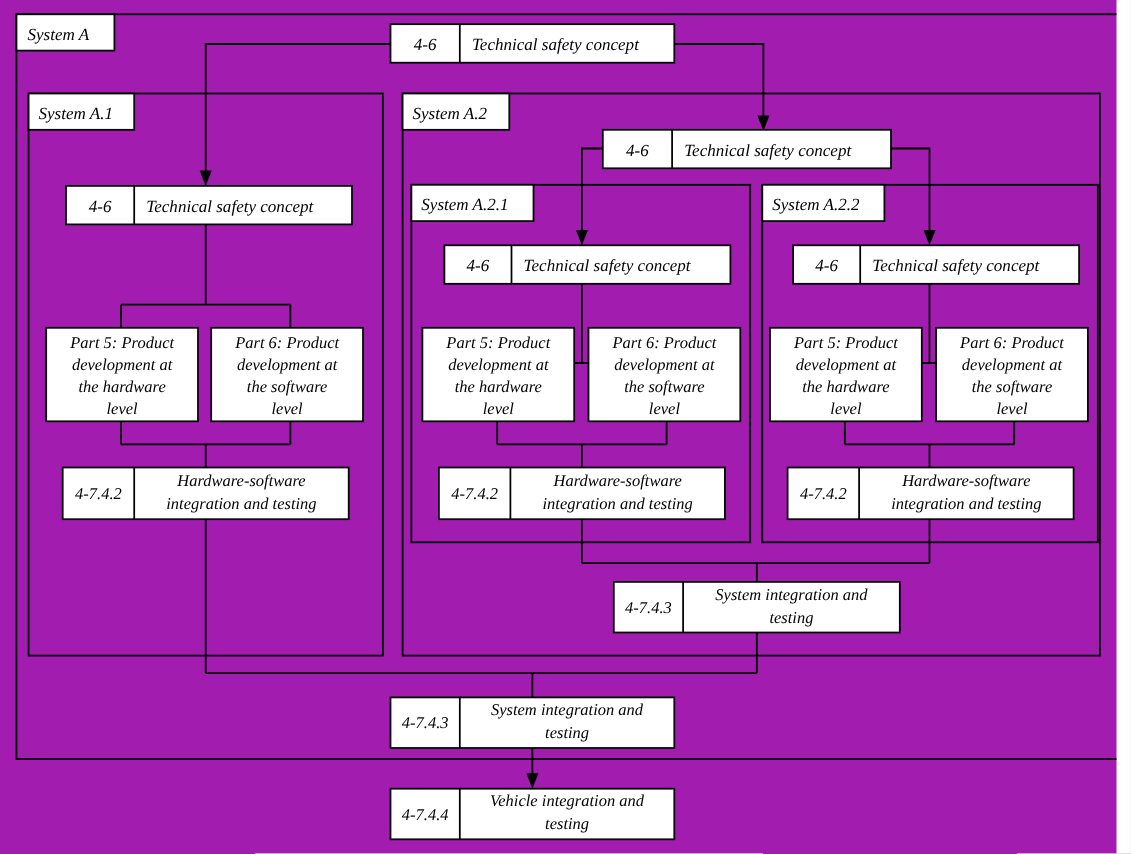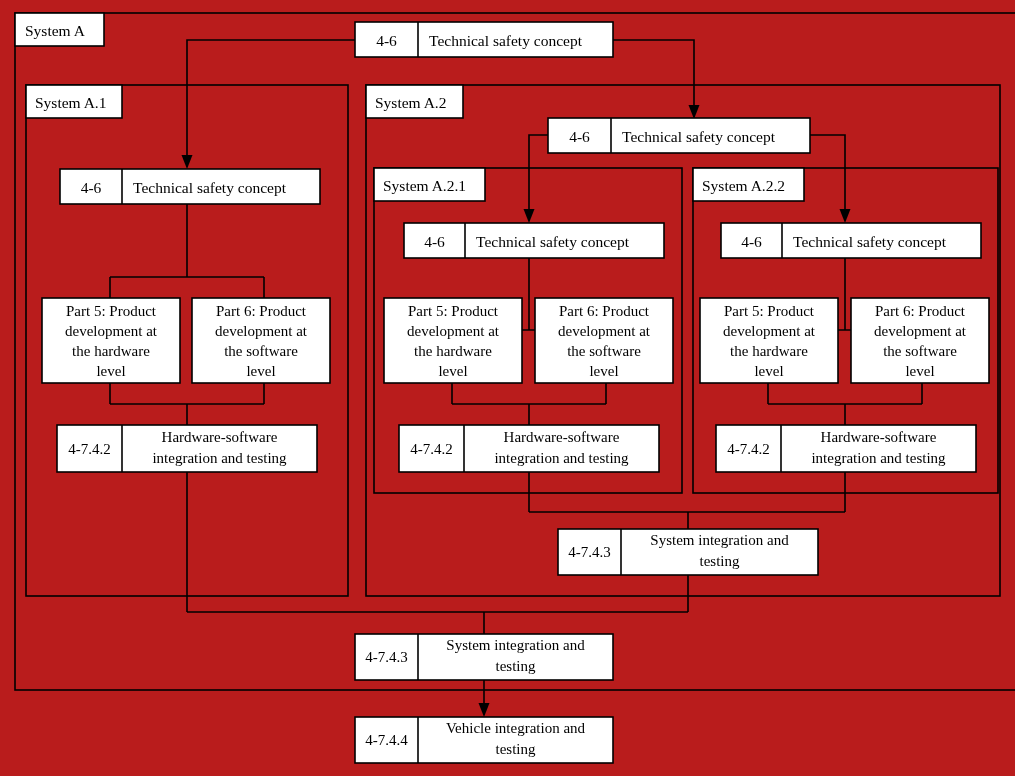--- a/index.html
+++ b/index.html
@@ -1,21 +1,22 @@
 <!DOCTYPE html>
 <html><head>
 <meta charset="utf-8">
 <style>
   html,body{margin:0;padding:0;background:#ffffff;}
   #root{
     position:relative;
     width:1015px;height:776px;
-    background:#b91c1c;
+    background:#a21caf;
     font-family:"Liberation Serif","DejaVu Serif",serif;
     overflow:hidden;
+    font-style:italic;
   }
   svg#diagram{position:absolute;left:0;top:0;width:1028px;height:776px;}
   .wire{stroke:#000000;stroke-width:1.6;fill:none;}
   .boxrect{fill:#ffffff;stroke:#000000;stroke-width:1.6;}
   .grouprect{fill:none;stroke:#000000;stroke-width:1.6;}
   .divider{stroke:#000000;stroke-width:1.6;}
   .arrowhead{fill:#000000;stroke:none;}
   .celltext{font-family:"Liberation Serif","DejaVu Serif",serif;fill:#000000;}
   .t16{font-size:15.5px;}
   .t15{font-size:15px;}

